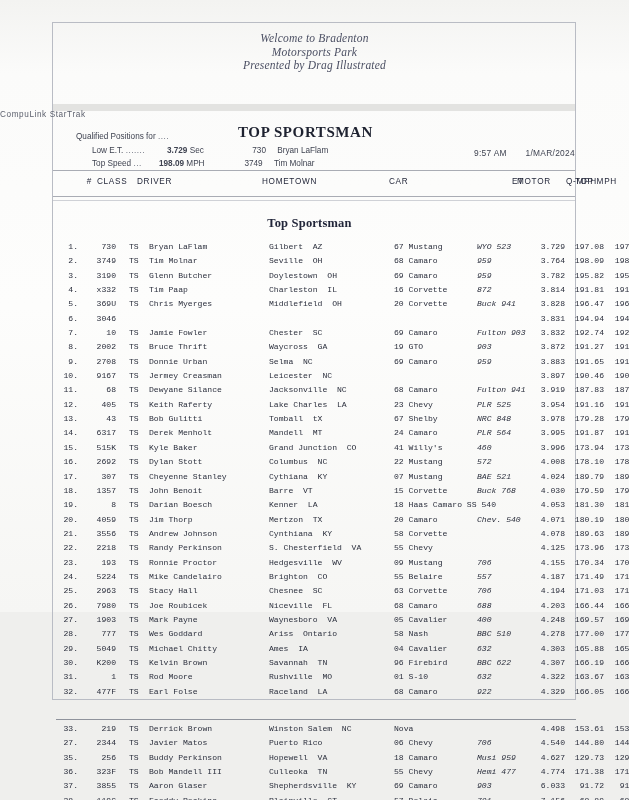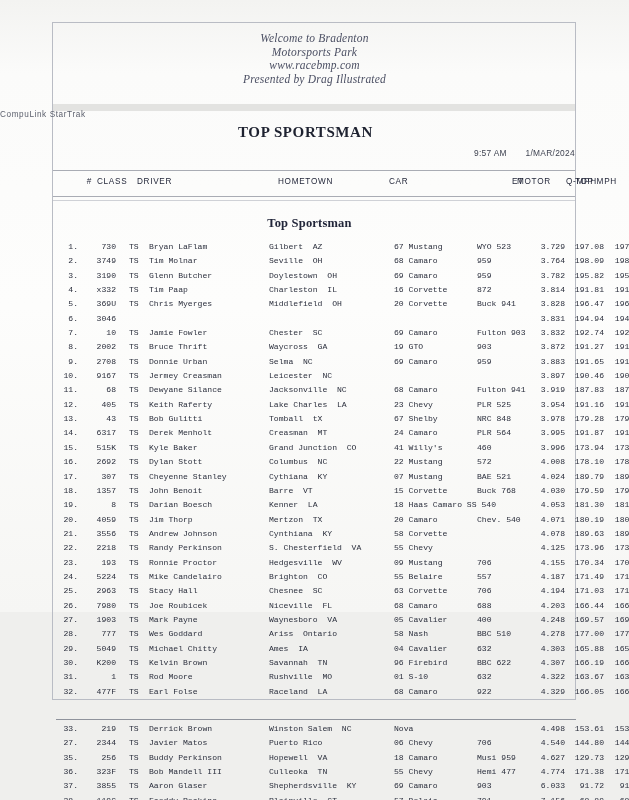--- a/index.html
+++ b/index.html
@@ -105,21 +105,21 @@
     color:#2b2f3d;
   }
   .row{position:relative;height:14.35px;white-space:nowrap;}
   .row span{position:absolute;white-space:pre;}
   .c-pos{left:0;width:22px;text-align:right;}
   .c-num{left:26px;width:34px;text-align:right;}
   .c-cls{left:73px;}
   .c-drv{left:93px;}
   .c-twn{left:213px;}
   .c-car{left:338px;}
-  .c-mot{left:421px;}
+  .c-mot{left:421px;font-style:italic;}
   .c-et{left:478px;width:31px;text-align:right;}
   .c-q{left:513px;width:35px;text-align:right;}
   .c-t{left:553px;width:35px;text-align:right;}
 
   .gap{height:14px;}
   .divider{
     position:relative;height:9px;
   }
   .divider i{
     position:absolute;left:0;top:4px;width:520px;height:1px;
@@ -130,43 +130,62 @@
 <body>
 
 <div class="page">
 
   <div class="frame"></div>
   <div class="band"></div>
 
   <div class="masthead">
     <div>Welcome to Bradenton</div>
     <div>Motorsports Park</div>
-    <div>www.racebmp.com</div>
     <div>Presented by Drag Illustrated</div>
   </div>
 
   <div class="compulink">CompuLink  StarTrak</div>
 
   <div class="qual">
+    <div class="l1">
+      <span>Qualified Positions for</span>
+      <span class="dots">....</span>
+    </div>
+    <div class="l2">
+      <span>Low E.T.</span>
+      <span class="dots">.......</span>
+      <span class="num val">3.729</span>
+      <span class="unit">Sec</span>
+      <span class="car">730</span>
+      <span class="nm">Bryan LaFlam</span>
+    </div>
+    <div class="l3">
+      <span>Top Speed</span>
+      <span class="dots">...</span>
+      <span class="num val">198.09</span>
+      <span class="unit">MPH</span>
+      <span class="car">3749</span>
+      <span class="nm">Tim Molnar</span>
+    </div>
   </div>
 
   <div class="title">TOP SPORTSMAN</div>
 
   <div class="datetime">
     <span>9:57 AM</span>
     <span>1/MAR/2024</span>
   </div>
 
   <div class="rule r1"></div>
 
   <div class="colhead">
     <span class="c-pos" style="left:17px;width:22px;text-align:right;">#</span>
     <span style="left:44px;">CLASS</span>
     <span style="left:84px;">DRIVER</span>
-    <span style="left:225px;">HOMETOWN</span>
+    <span style="left:209px;">HOMETOWN</span>
     <span style="left:336px;">CAR</span>
     <span style="left:420px;padding-left:44px;">MOTOR</span>
     <span style="left:459px;">ET</span>
     <span style="left:483px;margin-left:30px;">Q-MPH</span>
     <span style="left:522px;">TOP MPH</span>
   </div>
 
   <div class="rule r2"></div>
   <div class="rule r3"></div>
 
@@ -321,21 +340,21 @@
           <span class="c-mot">NRC 848</span>
           <span class="c-et">3.978</span>
           <span class="c-q">179.28</span>
           <span class="c-t">179.28</span>
         </div>
         <div class="row">
           <span class="c-pos">14.</span>
           <span class="c-num">6317</span>
           <span class="c-cls">TS</span>
           <span class="c-drv">Derek Menholt</span>
-          <span class="c-twn">Creasman  MT</span>
+          <span class="c-twn">Mandell  MT</span>
           <span class="c-car">24 Camaro</span>
           <span class="c-mot">PLR 564</span>
           <span class="c-et">3.995</span>
           <span class="c-q">191.87</span>
           <span class="c-t">191.87</span>
         </div>
         <div class="row">
           <span class="c-pos">15.</span>
           <span class="c-num">515K</span>
           <span class="c-cls">TS</span>

